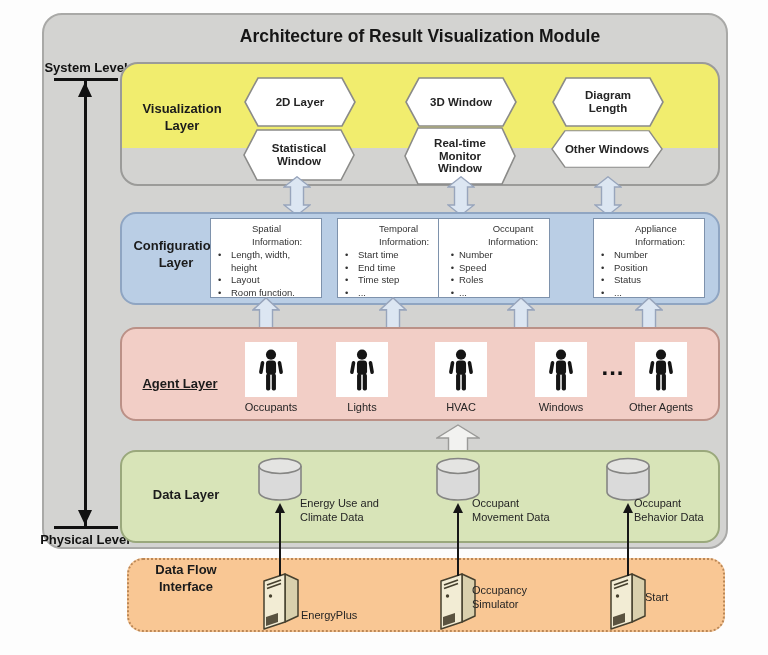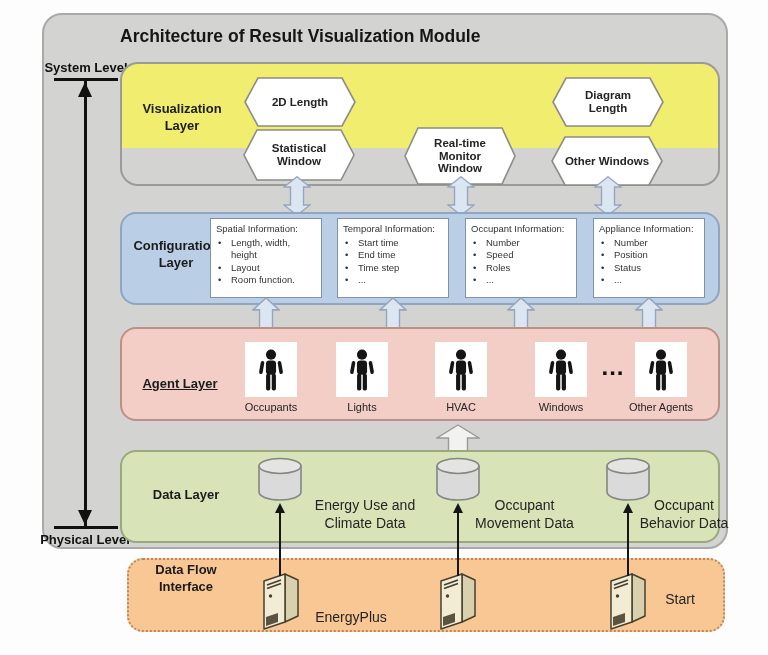--- a/index.html
+++ b/index.html
@@ -1,21 +1,21 @@
 <!DOCTYPE html>
 <html><head>
 <meta charset="utf-8">
 <style>
   html,body{margin:0;padding:0;background:#ffffff;}
   .stage{position:relative;width:768px;height:655px;background:#fdfdfd;overflow:hidden;
          font-family:"Liberation Sans", sans-serif;color:#1b1b1b;}
   .abs{position:absolute;}
   .outer{left:42px;top:13px;width:686px;height:536px;background:#d3d3d1;
          border:2px solid #a9a9a7;border-radius:20px;box-sizing:border-box;}
-  .title{left:120px;top:26px;width:600px;font-size:17.5px;
+  .title{left:120px;top:26px;width:600px;text-align:center;font-size:17.5px;
          font-weight:bold;color:#161616;}
   
   .axis-lab{font-size:13px;font-weight:bold;text-align:center;color:#111;}
   .axis-bar{height:3px;background:#111;}
   .vline{width:3px;background:#111;}
   .tri{width:0;height:0;}
   
   .layer{position:absolute;border-radius:16px;border:2px solid;box-sizing:border-box;}
   .viz-rect{left:120px;top:62px;width:600px;height:124px;border-color:#9b9b99;border-radius:18px;
     background:linear-gradient(to bottom,#f1ed6e 0%,#f1ed6e 70%,#d3d3d1 70%,#d3d3d1 100%);}
@@ -28,36 +28,36 @@
        white-space:pre-line;line-height:1.3;color:#1b1b1b;}
   
   .hex{position:absolute;}
   .hex svg{position:absolute;left:0;top:0;width:100%;height:100%;}
   .htxt{position:absolute;inset:0;display:flex;align-items:center;justify-content:center;
         text-align:center;font-size:11.5px;font-weight:600;line-height:1.12;
         white-space:pre-line;color:#242424;}
   
   .cbox{position:absolute;width:112px;height:80px;background:#ffffff;border:1px solid #7e92ac;
         box-sizing:border-box;padding:4px 3px 0 5px;font-size:9.5px;line-height:1.32;color:#333;}
-  .ctitle{margin-bottom:1px;}
+  .ctitle{margin-bottom:1px;margin-left:36px;}
   .crow{display:flex;}
   .cb{width:13px;flex:none;padding-left:2px;}
   .ct{white-space:pre-line;}
   
   .barrow{position:absolute;}
   .barrow svg{display:block;width:100%;height:100%;}
   
   .agent-sq{position:absolute;width:52px;height:55px;background:#ffffff;
             display:flex;align-items:center;justify-content:center;}
   .alab{position:absolute;width:100px;font-size:11px;text-align:center;color:#242424;}
   .adots{position:absolute;left:594px;top:350px;width:38px;text-align:center;
          font-size:24px;font-weight:bold;line-height:34px;letter-spacing:1px;color:#111;}
   
   .cyl{position:absolute;width:46px;height:46px;}
-  .slab{position:absolute;font-size:14px;text-align:center;white-space:pre-line;
+  .slab{position:absolute;font-size:11px;white-space:pre-line;
         line-height:1.25;color:#242424;}
   
   .thinline{position:absolute;width:2px;background:#161616;z-index:6;}
   .thintri{position:absolute;width:0;height:0;border-left:5px solid transparent;
            border-right:5px solid transparent;border-bottom:10px solid #161616;z-index:6;}
   .tool{position:absolute;width:40px;height:60px;}
 </style>
 </head>
 <body>
 
@@ -76,21 +76,27 @@
   <div class="abs axis-lab" style="left:35px;top:532px;width:100px;">Physical Level</div>
 
   <div class="layer viz-rect"></div>
   <div class="lab" style="left:126px;top:101px;width:112px;">Visualization
 Layer</div>
 
   <div class="hex" style="left:244px;top:77px;width:112px;height:50px;">
     <svg viewBox="0 0 112 50" preserveAspectRatio="none">
         <polygon points="14,1 98,1 111,25 98,49 14,49 1,25" fill="#ffffff" stroke="#8b8b89" stroke-width="1.6"></polygon>
       </svg>
-    <div class="htxt">2D Length</div>
+    <div class="htxt">2D Layer</div>
+  </div>
+  <div class="hex" style="left:405px;top:77px;width:112px;height:50px;">
+    <svg viewBox="0 0 112 50" preserveAspectRatio="none">
+        <polygon points="14,1 98,1 111,25 98,49 14,49 1,25" fill="#ffffff" stroke="#8b8b89" stroke-width="1.6"></polygon>
+      </svg>
+    <div class="htxt">3D Window</div>
   </div>
   <div class="hex" style="left:552px;top:77px;width:112px;height:50px;">
     <svg viewBox="0 0 112 50" preserveAspectRatio="none">
         <polygon points="14,1 98,1 111,25 98,49 14,49 1,25" fill="#ffffff" stroke="#8b8b89" stroke-width="1.6"></polygon>
       </svg>
     <div class="htxt">Diagram
 Length</div>
   </div>
 
   <div class="hex" style="left:243px;top:129px;width:112px;height:52px;">
@@ -101,21 +107,21 @@
 Window</div>
   </div>
   <div class="hex" style="left:404px;top:127px;width:112px;height:58px;">
     <svg viewBox="0 0 112 58" preserveAspectRatio="none">
         <polygon points="14,1 98,1 111,29 98,57 14,57 1,29" fill="#ffffff" stroke="#8b8b89" stroke-width="1.6"></polygon>
       </svg>
     <div class="htxt">Real-time
 Monitor
 Window</div>
   </div>
-  <div class="hex" style="left:551px;top:130px;width:112px;height:50px;margin-top:6px;">
+  <div class="hex" style="left:551px;top:130px;width:112px;height:38px;">
     <svg viewBox="0 0 112 50" preserveAspectRatio="none">
         <polygon points="14,1 98,1 111,25 98,49 14,49 1,25" fill="#ffffff" stroke="#8b8b89" stroke-width="1.6"></polygon>
       </svg>
     <div class="htxt">Other Windows</div>
   </div>
 
   <div class="barrow" style="left:283px;top:176px;width:28px;height:40px;">
     <svg viewBox="0 0 28 40" preserveAspectRatio="none">
         <polygon points="14,0.8 27,11 20.5,11 20.5,29 27,29 14,39.2 1,29 7.5,29 7.5,11 1,11" fill="#dce6f2" stroke="#98a5bc" stroke-width="1.4"></polygon>
       </svg>
@@ -164,21 +170,21 @@
     <div class="crow">
         <span class="cb">•</span>
         <span class="ct">Time step</span>
       </div>
     <div class="crow">
         <span class="cb">•</span>
         <span class="ct">...</span>
       </div>
   </div>
 
-  <div class="cbox" style="left:465px;top:218px;">
+  <div class="cbox" style="left:438px;top:218px;text-align:center;">
     <div class="ctitle">Occupant Information:</div>
     <div class="crow">
         <span class="cb">•</span>
         <span class="ct">Number</span>
       </div>
     <div class="crow">
         <span class="cb">•</span>
         <span class="ct">Speed</span>
       </div>
     <div class="crow">
@@ -377,15 +383,17 @@
           <polygon points="24,3 37,9 37,45 24,51" fill="#d9d0ad"></polygon>
           <polygon points="3,10 24,3 24,51 3,58" fill="#f2ecd4"></polygon>
         </g>
         <path d="M6,14 L20,9 M6,17.5 L20,12.5" stroke="#46402e" stroke-width="1.8" fill="none"></path>
         <circle cx="9.5" cy="25" r="1.7" fill="#46402e"></circle>
         <polygon points="5,46 17,42 17,51 5,55" fill="#5a5340"></polygon>
       </svg>
   </div>
 
   <div class="slab" style="left:301px;top:609px;width:100px;">EnergyPlus</div>
+  <div class="slab" style="left:472px;top:584px;width:90px;">Occupancy
+Simulator</div>
   <div class="slab" style="left:645px;top:591px;width:70px;">Start</div>
 
 </div>
 
 </body></html>

